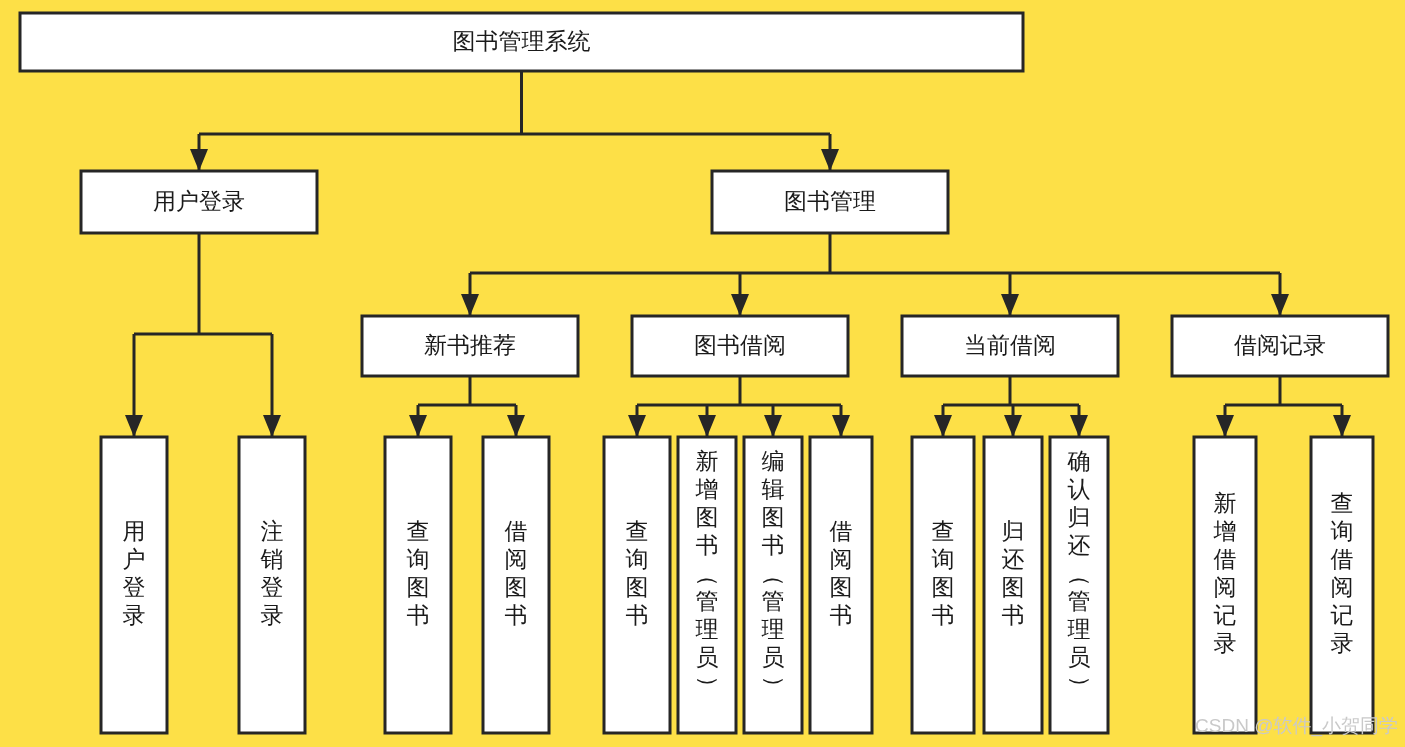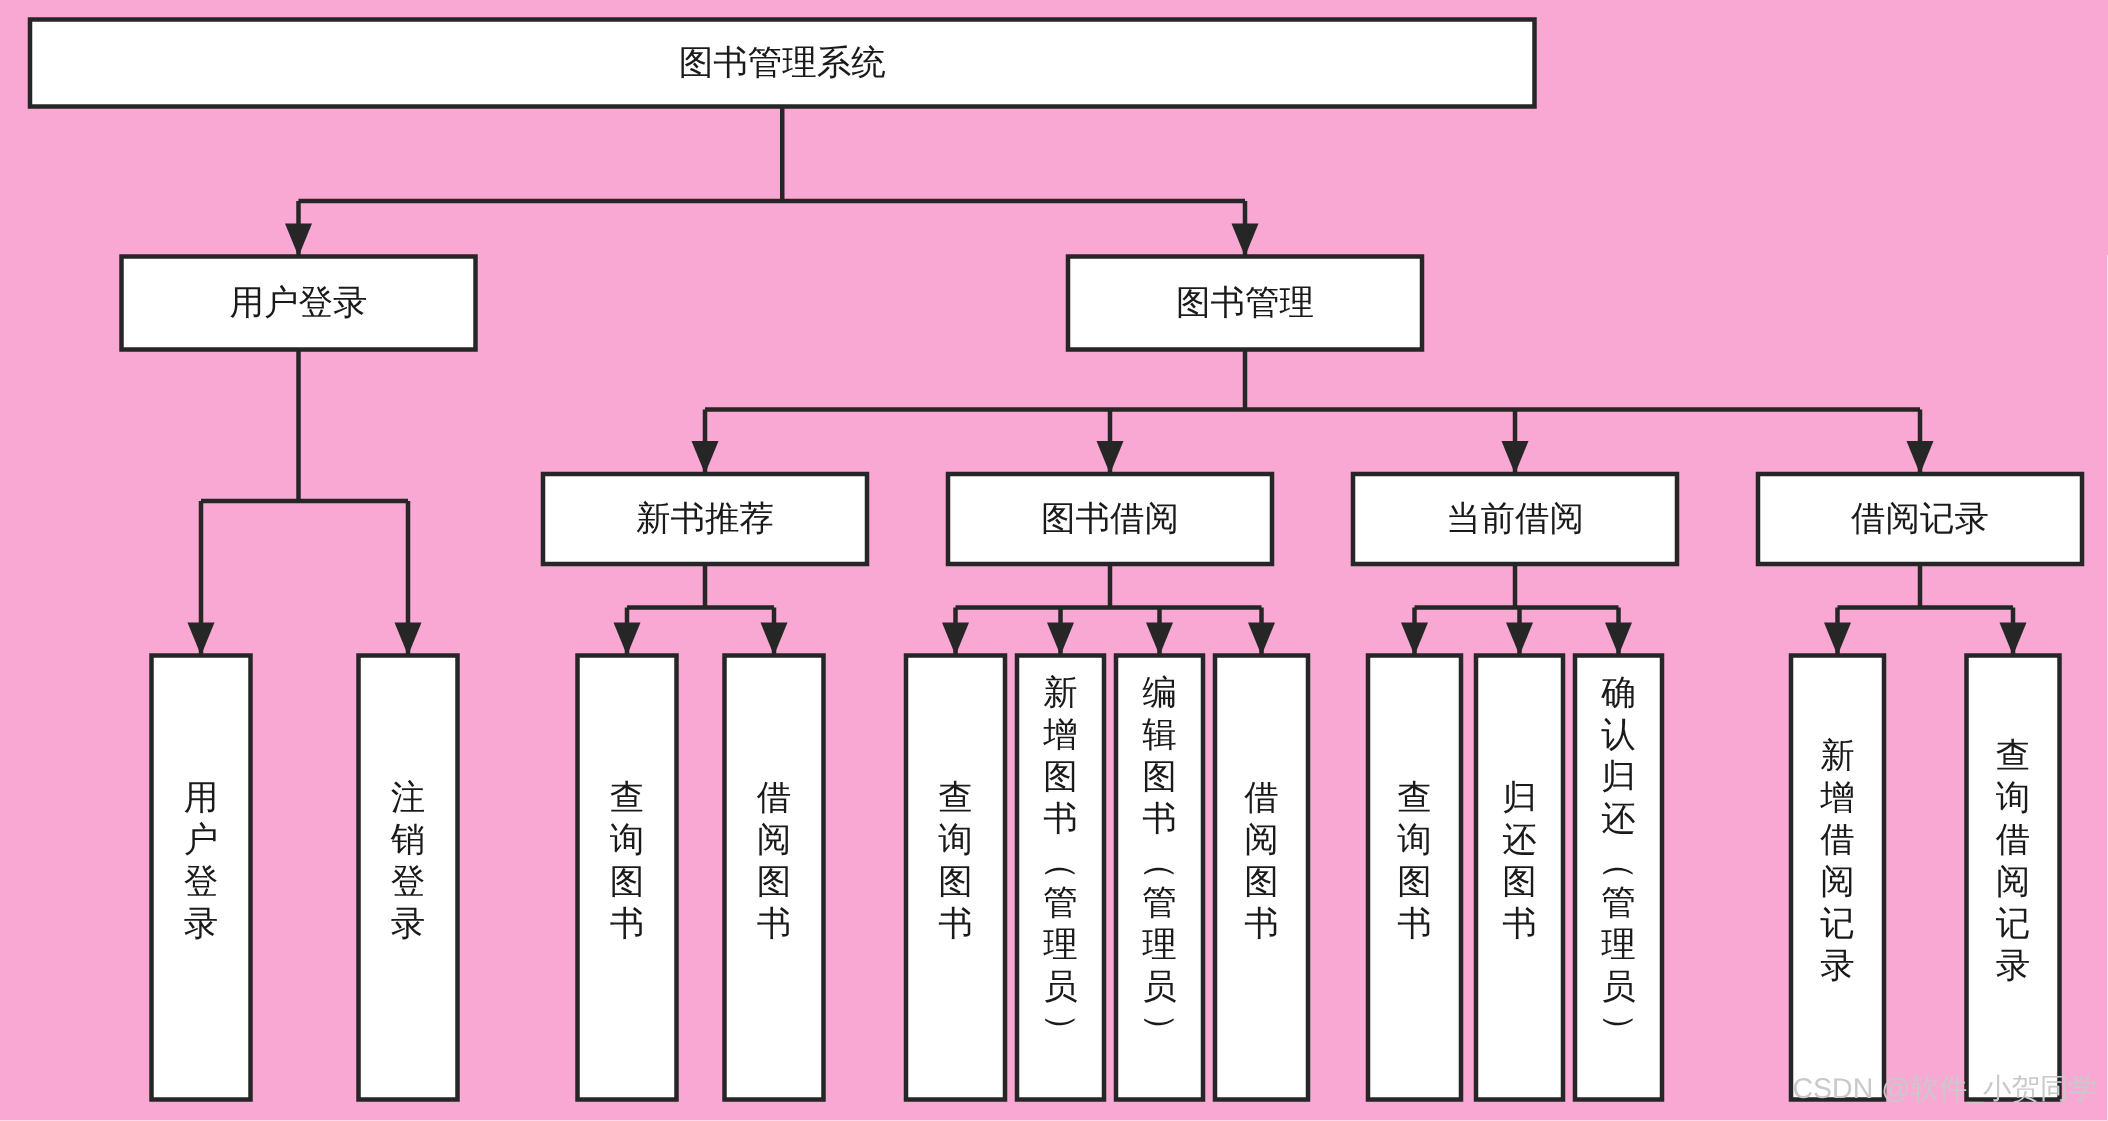--- a/index.html
+++ b/index.html
@@ -8,21 +8,21 @@
     padding: 0;
     background: #ffffff;
   }
   body {
     font-family: "Liberation Sans", "DejaVu Sans", sans-serif;
   }
   #diagram-root {
     position: relative;
     width: 1405px;
     height: 747px;
-    background: #f9a8d4;
+    background: #fde047;
     overflow: hidden;
   }
   svg.diagram-canvas {
     position: absolute;
     left: 0;
     top: 0;
     width: 1405px;
     height: 747px;
     display: block;
   }

